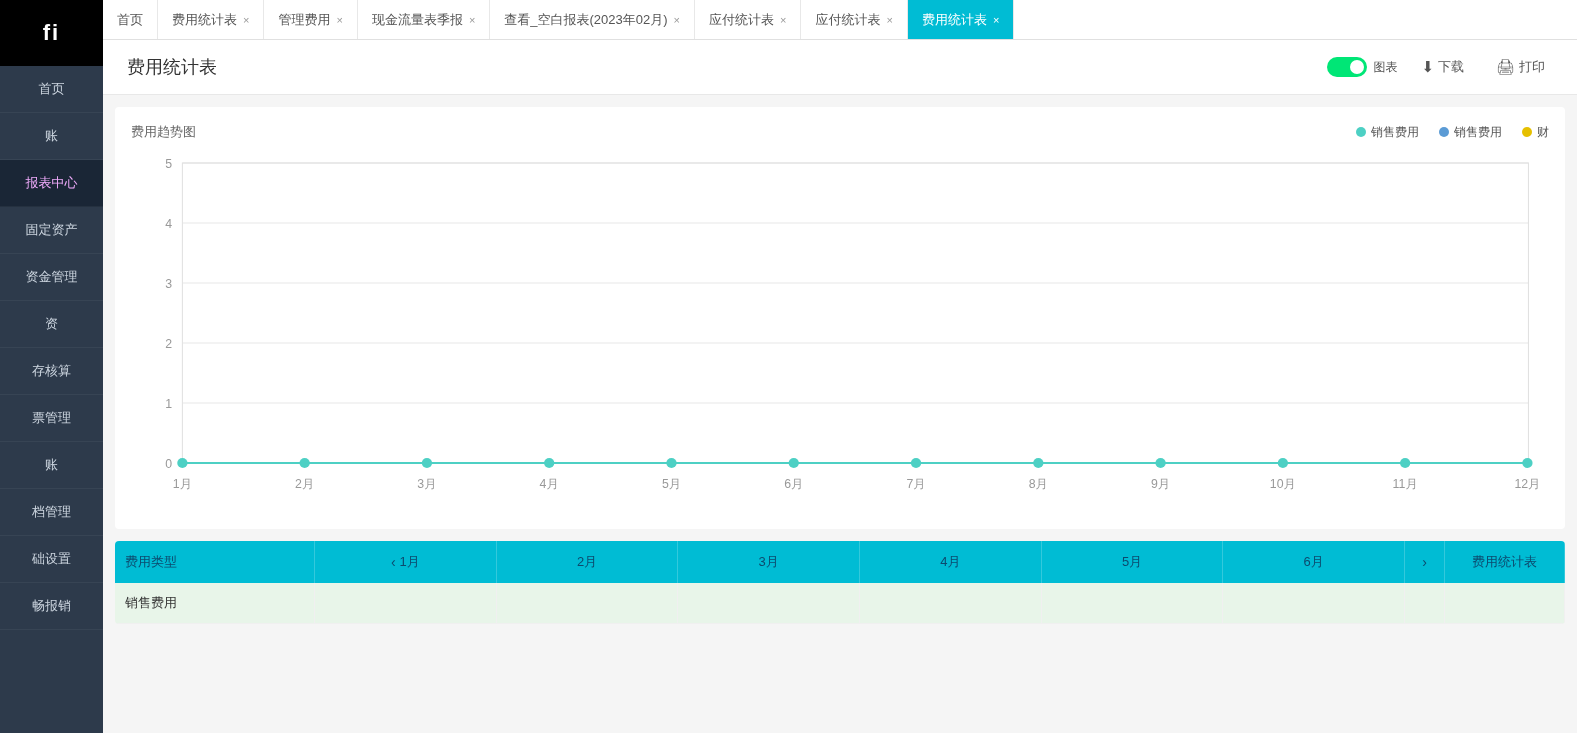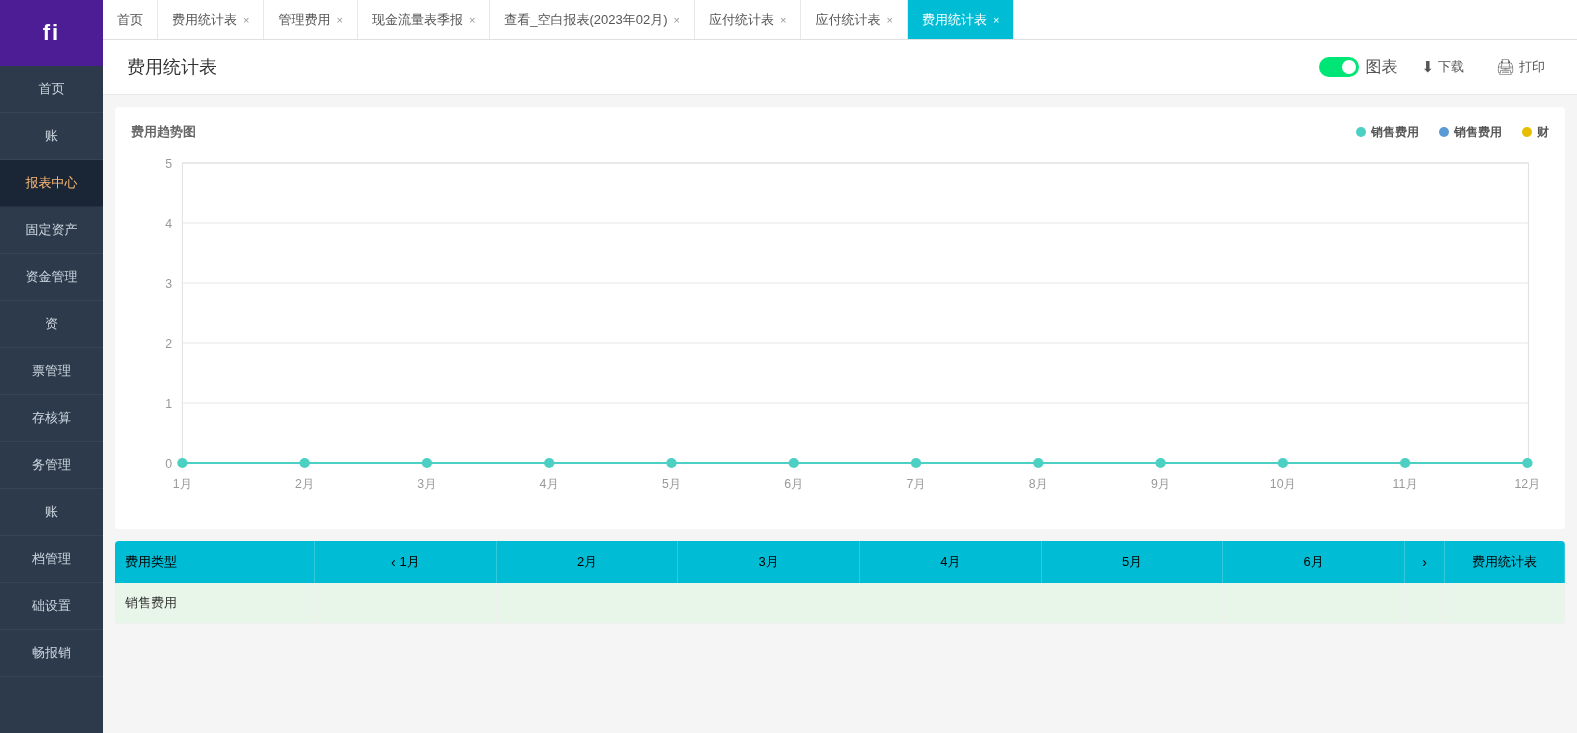--- a/index.html
+++ b/index.html
@@ -10,38 +10,38 @@
       width: 103px;
       background: #2d3a4b;
       display: flex;
       flex-direction: column;
       flex-shrink: 0;
       height: 100%;
       overflow: hidden;
     }
     .sidebar-logo {
       height: 66px;
-      background: #4c1d95;
+      background: #000000;
       display: flex;
       align-items: center;
       justify-content: center;
       color: #fff;
       font-size: 22px;
       font-weight: bold;
       letter-spacing: 2px;
     }
     .sidebar-item {
       color: #cdd6e0;
       padding: 14px 0;
       text-align: center;
       font-size: 13px;
       cursor: pointer;
       border-bottom: 1px solid rgba(255,255,255,0.05);
     }
-    .sidebar-item.active { background: #1a2636; color: #fdba74; }
+    .sidebar-item.active { background: #1a2636; color: #f0abfc; }
 
     
     .main {
       flex: 1;
       display: flex;
       flex-direction: column;
       overflow: hidden;
     }
 
     
@@ -122,21 +122,21 @@
     .toggle::after {
       content: '';
       position: absolute;
       right: 3px;
       top: 3px;
       width: 14px;
       height: 14px;
       background: #fff;
       border-radius: 50%;
     }
-    .toggle-label { font-size: 16px; color: #555; }
+    .toggle-label { font-size: 12px; color: #555; }
     .action-btn {
       display: flex;
       align-items: center;
       gap: 4px;
       font-size: 13px;
       color: #555;
       cursor: pointer;
       padding: 4px 8px;
       border-radius: 3px;
     }
@@ -147,21 +147,20 @@
       background: #fff;
       margin: 12px 12px 0 12px;
       padding: 16px;
       border-radius: 4px;
     }
     .chart-header {
       display: flex;
       align-items: center;
       justify-content: space-between;
       margin-bottom: 12px;
-      font-weight: bold;
     }
     .chart-title { font-size: 13px; color: #666; }
     .chart-legend {
       display: flex;
       align-items: center;
       gap: 20px;
     }
     .legend-item {
       display: flex;
       align-items: center;
@@ -186,21 +185,21 @@
     
     .table-section {
       margin: 12px 12px 0 12px;
       border-radius: 4px;
       overflow: hidden;
     }
     .table-header {
       background: #00bcd4;
       display: grid;
       grid-template-columns: 200px 1fr 1fr 1fr 1fr 1fr 1fr 40px 120px;
-      color: #000000;
+      color: #0c4a6e;
       font-size: 13px;
     }
     .table-header-cell {
       padding: 12px 10px;
       text-align: center;
       border-right: 1px solid rgba(255,255,255,0.2);
       display: flex;
       align-items: center;
       justify-content: center;
       gap: 4px;
@@ -227,23 +226,22 @@
 <body>
 
 <div class="sidebar">
   <div class="sidebar-logo">fi</div>
   <div class="sidebar-item">首页</div>
   <div class="sidebar-item">账</div>
   <div class="sidebar-item active">报表中心</div>
   <div class="sidebar-item">固定资产</div>
   <div class="sidebar-item">资金管理</div>
   <div class="sidebar-item">资</div>
+  <div class="sidebar-item">存核算</div>
   <div class="sidebar-item">票管理</div>
-  <div class="sidebar-item">存核算</div>
-  <div class="sidebar-item">务管理</div>
   <div class="sidebar-item">账</div>
   <div class="sidebar-item">档管理</div>
   <div class="sidebar-item">础设置</div>
   <div class="sidebar-item">畅报销</div>
 </div>
 
 <div class="main">
 
   <div class="tab-bar">
     <div class="tab-item">

